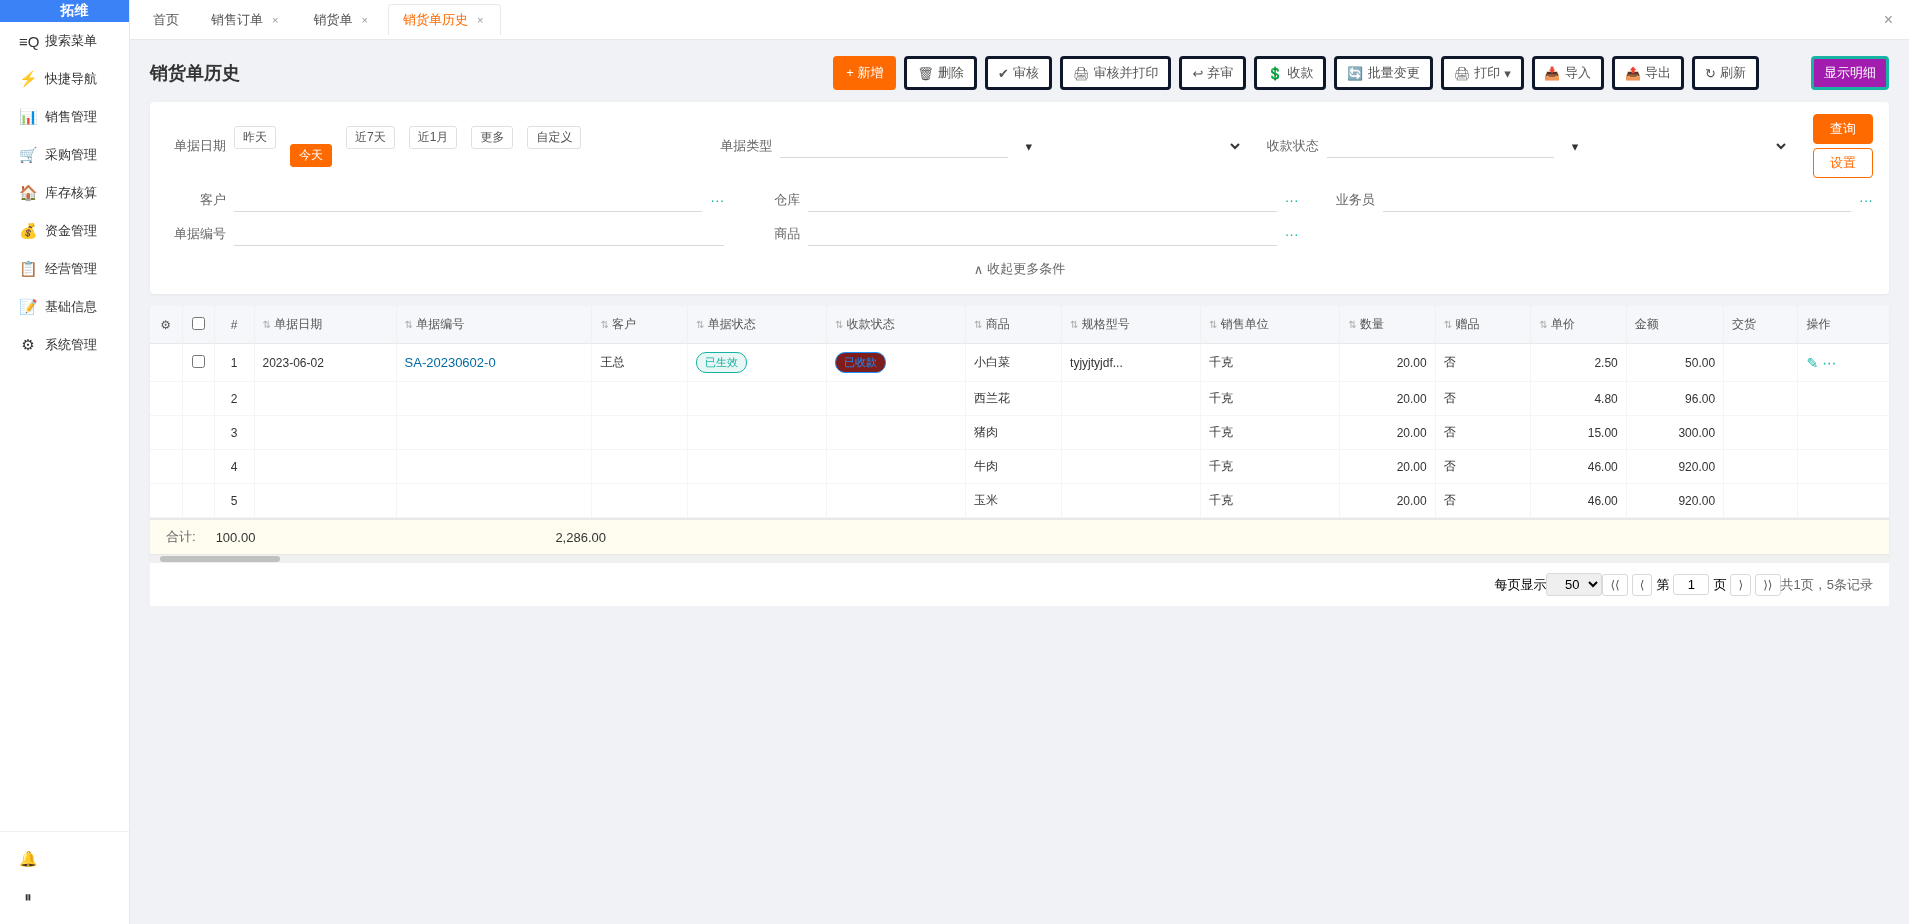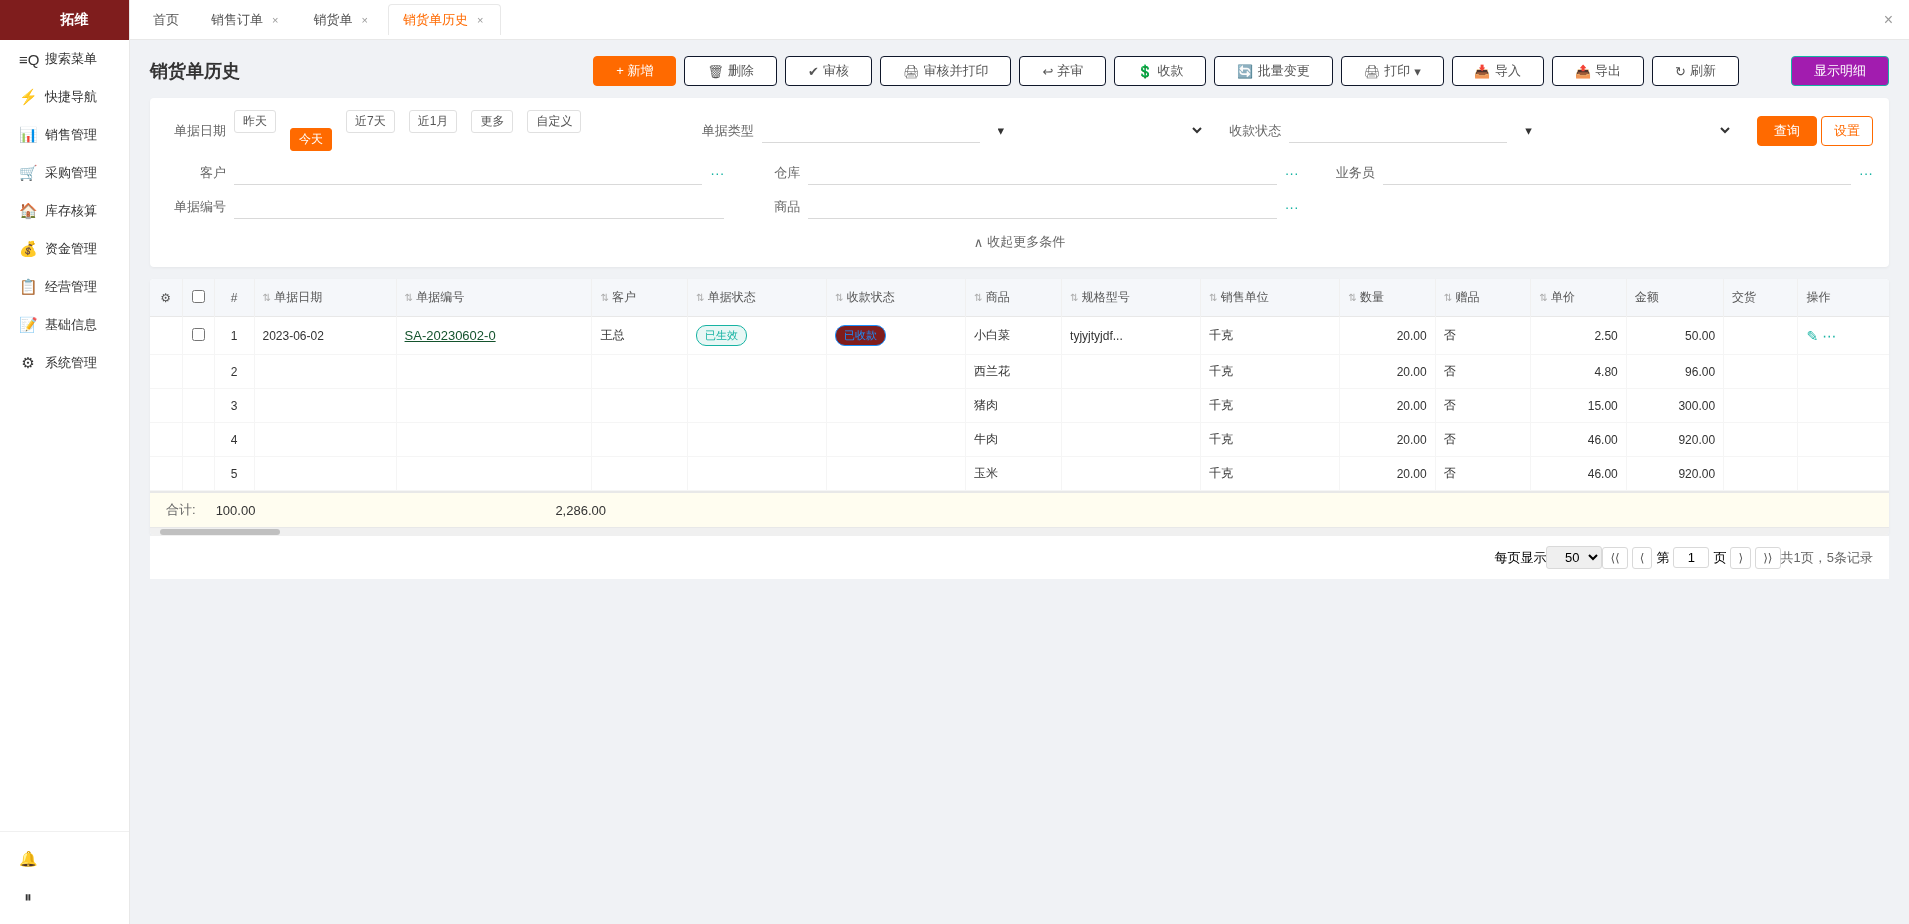--- a/index.html
+++ b/index.html
@@ -8,22 +8,22 @@
     
     .sidebar {
       width: 130px;
       background: #fff;
       border-right: 1px solid #e8e8e8;
       display: flex;
       flex-direction: column;
       flex-shrink: 0;
     }
     .sidebar-logo {
-      height: 40px;
-      background: #7f1d1d;
+      height: 22px;
+      background: #3b82f6;
       display: flex;
       align-items: center;
       justify-content: center;
       color: #fff;
       font-size: 14px;
       font-weight: bold;
       padding-left: 20px;
     }
     .sidebar-item {
       display: flex;
@@ -116,22 +116,22 @@
     .toolbar {
       display: flex;
       align-items: center;
       gap: 8px;
       flex-wrap: wrap;
     }
     .toolbar-btn {
       display: flex;
       align-items: center;
       gap: 4px;
-      padding: 5px 22px;
-      border: 1px solid #0f172a;
+      padding: 5px 10px;
+      border: 3px solid #0f172a;
       border-radius: 4px;
       background: #fff;
       cursor: pointer;
       color: #555;
       font-size: 12px;
     }
     .btn-primary {
       background: #ff6a00;
       color: #fff;
       border-color: #ff6a00;
@@ -276,23 +276,22 @@
     }
     .badge-green { background: #e8f7f5; color: #17b3a3; border: 1px solid #17b3a3; }
     .badge-blue { background: #7f1d1d; color: #1890ff; border: 1px solid #1890ff; }
     .action-btn {
       cursor: pointer;
       color: #17b3a3;
       margin-right: 4px;
       font-size: 14px;
     }
     .link-text {
-      color: #14532d;
-      cursor: pointer;
-      text-decoration: underline;
+      color: #0369a1;
+      cursor: pointer;
     }
 
     
     .table-footer {
       background: #fffdf0;
       border-top: 2px solid #e8e8e8;
       padding: 8px 16px;
       display: flex;
       align-items: center;
     }
@@ -370,21 +369,21 @@
       background: #ff6a00;
       color: #fff;
       border: 1px solid #ff6a00;
       border-radius: 4px;
       padding: 5px 16px;
       cursor: pointer;
       font-size: 13px;
     }
     .filter-actions {
       display: flex;
-      flex-direction: row;
+      flex-direction: column;
       gap: 4px;
       margin-left: 8px;
     }
 
     .checkbox-cell {
       text-align: center;
       width: 32px;
     }
     .num-cell { text-align: center; width: 40px; }
   </style>

